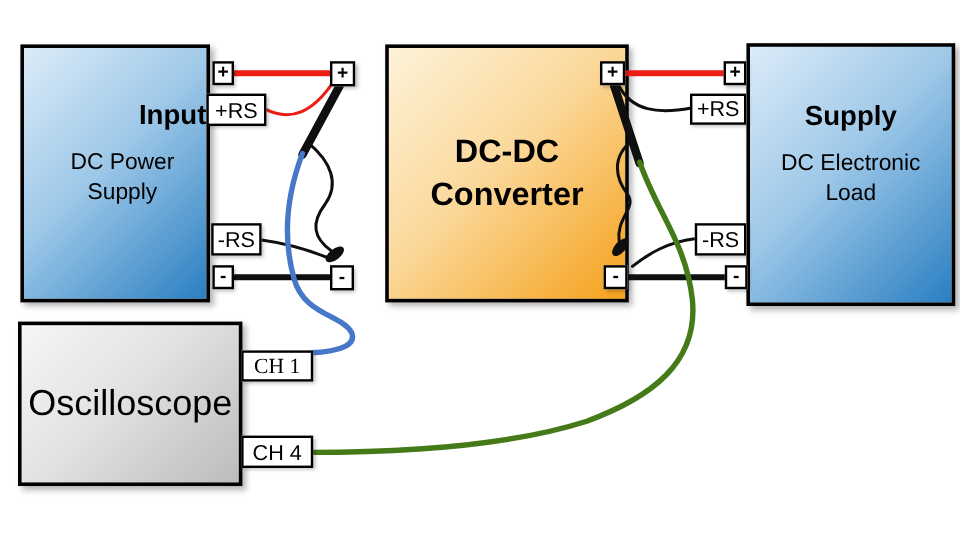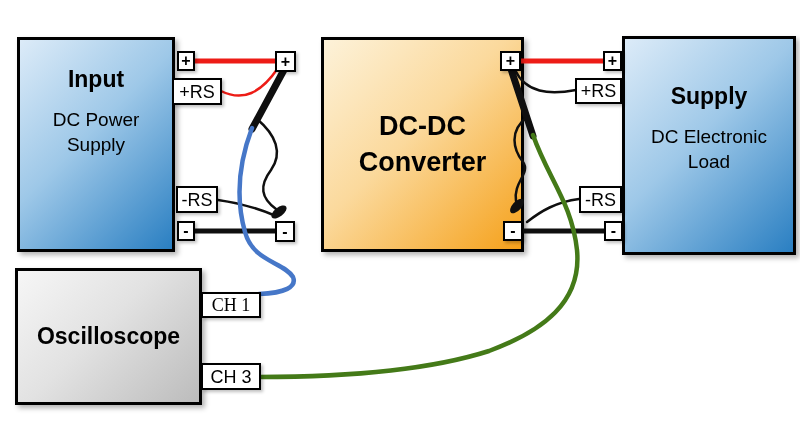--- a/index.html
+++ b/index.html
@@ -7,36 +7,36 @@
     position:relative;width:800px;height:445px;background:#ffffff;overflow:hidden;
     font-family:"Liberation Sans",sans-serif;color:#000;
   }
   
   .block{
     position:absolute;border:3px solid #000;box-sizing:border-box;
     display:flex;flex-direction:column;align-items:center;text-align:center;
     box-shadow:3px 3px 5px rgba(0,0,0,.30);z-index:1;
   }
   .blue-grad{background:linear-gradient(135deg,#dcebf8 0%,#9ec8e8 45%,#2a7fc2 100%);}
-  .block-input{left:17px;top:37px;width:158px;height:215px;padding-top:26px;}
+  .block-input{left:17px;top:37px;width:158px;height:215px;padding-top:42px;align-items:flex-end;}
   .block-converter{
     left:297px;top:37px;width:203px;height:215px;justify-content:center;
     background:linear-gradient(135deg,#fdf2d9 0%,#fbd99c 45%,#f5a11b 100%);
     margin-left:24px;
   }
   .block-output{left:622px;top:36px;width:174px;height:219px;padding-top:44px;}
   .block-osc{
     left:15px;top:268px;width:187px;height:137px;justify-content:center;
     background:linear-gradient(135deg,#f6f6f6 0%,#e2e2e2 45%,#bcbcbc 100%);
   }
   .block-title{font-size:23px;font-weight:bold;line-height:1.2;}
   .block-sub{font-size:19px;line-height:1.35;margin-top:13px;max-width:140px;}
   .block-output .block-sub{max-width:150px;}
   .conv-title{font-size:27px;font-weight:bold;line-height:1.3;max-width:190px;}
-  .osc-title{font-size:23px;font-weight:bold;}
+  .osc-title{font-size:30px;font-weight:normal;}
   
   .wires{position:absolute;left:0;top:0;z-index:2;}
   
   .term{
     position:absolute;background:#fff;border:2px solid #000;box-sizing:border-box;
     display:flex;align-items:center;justify-content:center;
     box-shadow:2px 2px 3px rgba(0,0,0,.25);z-index:3;
     font-size:18px;line-height:1;
   }
   .pm{font-weight:bold;font-size:16px;}
@@ -110,15 +110,15 @@
   <div class="term pm t-conv-in-minus">-</div>
   <div class="term pm t-conv-out-plus">+</div>
   <div class="term pm t-conv-out-minus">-</div>
 
   <div class="term pm t-out-plus">+</div>
   <div class="term t-out-plus-rs">+RS</div>
   <div class="term t-out-minus-rs">-RS</div>
   <div class="term pm t-out-minus">-</div>
 
   <div class="term t-ch1">CH 1</div>
-  <div class="term t-ch2">CH 3</div>
+  <div class="term t-ch2">CH 4</div>
 
 </div>
 
 </body></html>

